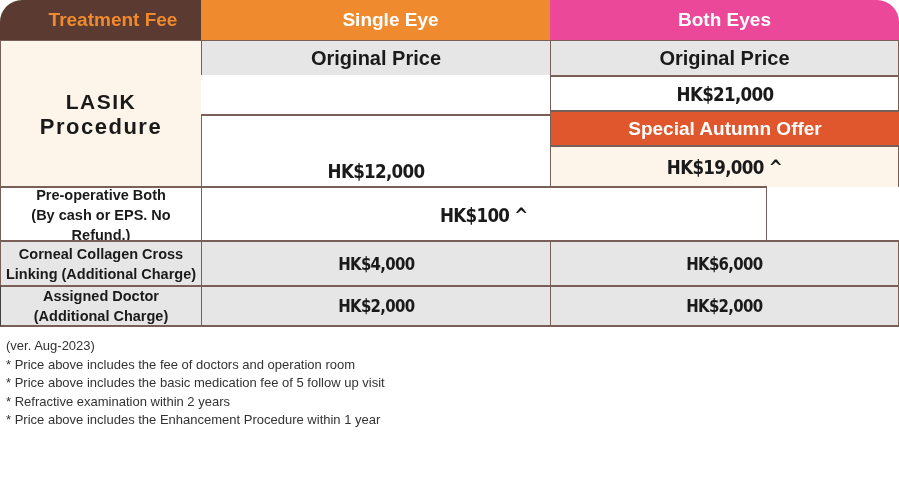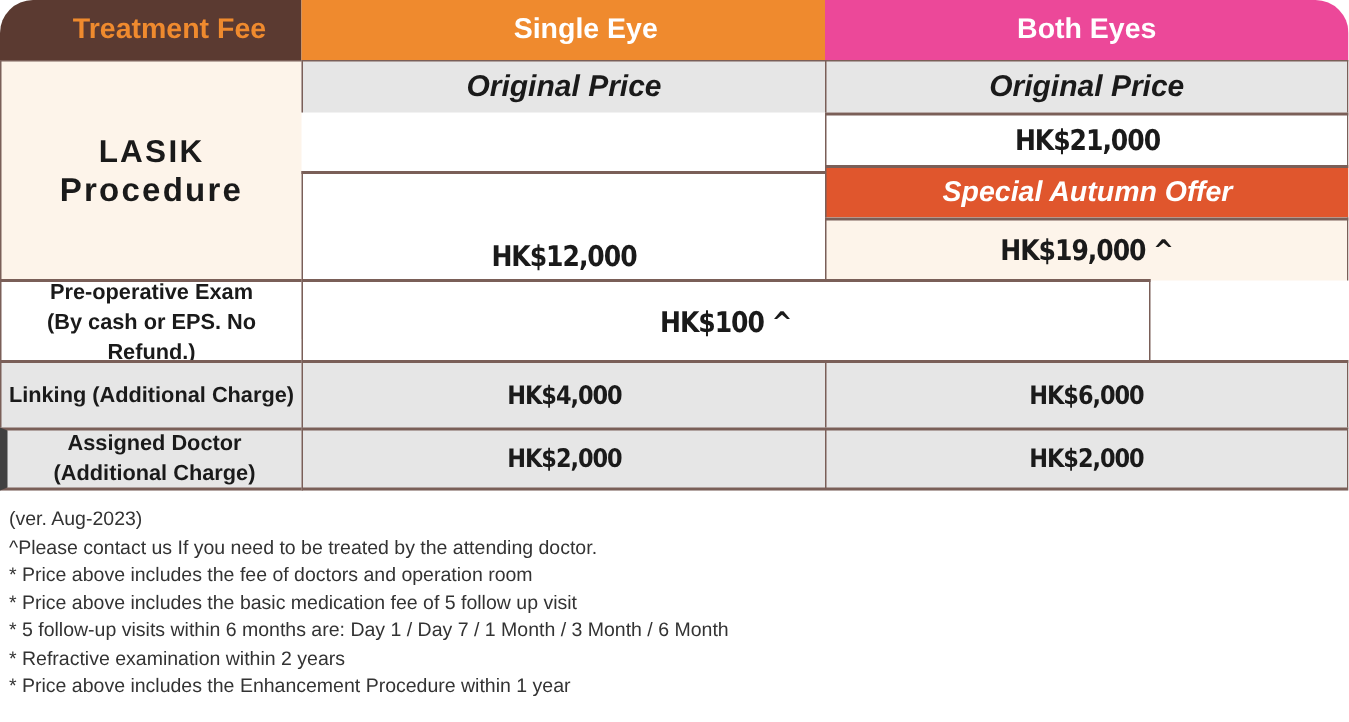--- a/index.html
+++ b/index.html
@@ -2,21 +2,21 @@
 <html><head>
   <meta charset="utf-8">
   <style>
     html, body { margin: 0; padding: 0; background: #ffffff; }
     body { width: 899px; height: 481px; position: relative; overflow: hidden;
       font-family: "Liberation Sans", "DejaVu Sans", sans-serif; color: #1a1a1a; }
     .abs { position: absolute; box-sizing: border-box; display: flex; align-items: center; justify-content: center; text-align: center; }
     .bl { border-left: 1px solid #7a5f58; }
     .bt { border-top: 2px solid #7a5f58; }
     .hdr { font-weight: bold; font-size: 19px; }
-    .sub { font-weight: bold; font-size: 20px; font-style: italic; }
+    .sub { font-weight: bold; font-size: 20px; }
     .price { font-family: "DejaVu Sans", sans-serif; font-weight: bold; font-size: 19px; letter-spacing: -0.8px; transform: scaleX(0.88); }
     .rowlabel { font-weight: bold; font-size: 14.5px; line-height: 20px; }
     .notes { position: absolute; left: 6px; top: 337px; font-size: 13px; line-height: 18.5px; color: #333; white-space: nowrap; }
     .notes div { margin: 0; }
   </style>
 </head>
 <body>
 
 <div class="abs hdr" style="left:0;top:0;width:201px;height:40px;background:#5b3a31;color:#ef8a2e;border-top-left-radius:22px;padding-left:25px;">
   <span>Treatment Fee</span>
@@ -47,49 +47,48 @@
   <span class="price">HK$21,000</span>
 </div>
 <div class="abs sub bl bt" style="left:550px;top:110px;width:349px;height:35px;background:#e0562d;color:#ffffff;font-size:19px;">
   <span>Special Autumn Offer</span>
 </div>
 <div class="abs bl bt" style="left:550px;top:145px;width:349px;height:42px;background:#fdf4ea;border-right:1px solid #7a5f58;">
   <span class="price">HK$19,000 ^</span>
 </div>
 
 <div class="abs rowlabel bt" style="left:0;top:186px;width:201px;height:55px;background:#ffffff;border-left:1px solid #7a5f58;flex-direction:column;">
-  <span>Pre-operative Exam</span>
+  <span>Pre-operative Both</span>
   <span>(By cash or EPS. No Refund.)</span>
 </div>
 <div class="abs bl bt" style="left:201px;top:186px;width:566px;height:55px;background:#ffffff;border-right:1px solid #7a5f58;">
   <span class="price">HK$100 ^</span>
 </div>
 
 <div class="abs rowlabel bt" style="left:0;top:240px;width:201px;height:46px;background:#e6e6e6;border-left:1px solid #7a5f58;flex-direction:column;">
+  <span>Corneal Collagen Cross</span>
   <span>Linking (Additional Charge)</span>
 </div>
 <div class="abs bl bt" style="left:201px;top:240px;width:349px;height:46px;background:#e6e6e6;">
   <span class="price" style="font-size:17px;">HK$4,000</span>
 </div>
 <div class="abs bl bt" style="left:550px;top:240px;width:349px;height:46px;background:#e6e6e6;border-right:1px solid #7a5f58;">
   <span class="price" style="font-size:17px;">HK$6,000</span>
 </div>
 
-<div class="abs rowlabel bt" style="left:0;top:285px;width:201px;height:42px;background:#e6e6e6;border-left:5px solid #404040;border-bottom:2px solid #7a5f58;flex-direction:column;">
+<div class="abs rowlabel bt" style="left:0;top:285px;width:201px;height:42px;background:#e6e6e6;border-left:1px solid #404040;border-bottom:2px solid #7a5f58;flex-direction:column;">
   <span>Assigned Doctor</span>
   <span>(Additional Charge)</span>
 </div>
 <div class="abs bl bt" style="left:201px;top:285px;width:349px;height:42px;background:#e6e6e6;border-bottom:2px solid #7a5f58;">
   <span class="price" style="font-size:17px;">HK$2,000</span>
 </div>
 <div class="abs bl bt" style="left:550px;top:285px;width:349px;height:42px;background:#e6e6e6;border-right:1px solid #7a5f58;border-bottom:2px solid #7a5f58;">
   <span class="price" style="font-size:17px;">HK$2,000</span>
 </div>
 
 <div class="notes">
   <div>(ver. Aug-2023)</div>
-  <div>^Please contact us If you need to be treated by the attending doctor.</div>
   <div>* Price above includes the fee of doctors and operation room</div>
   <div>* Price above includes the basic medication fee of 5 follow up visit</div>
-  <div>* 5 follow-up visits within 6 months are: Day 1 / Day 7 / 1 Month / 3 Month / 6 Month</div>
   <div>* Refractive examination within 2 years</div>
   <div>* Price above includes the Enhancement Procedure within 1 year</div>
 </div>
 
 </body></html>

